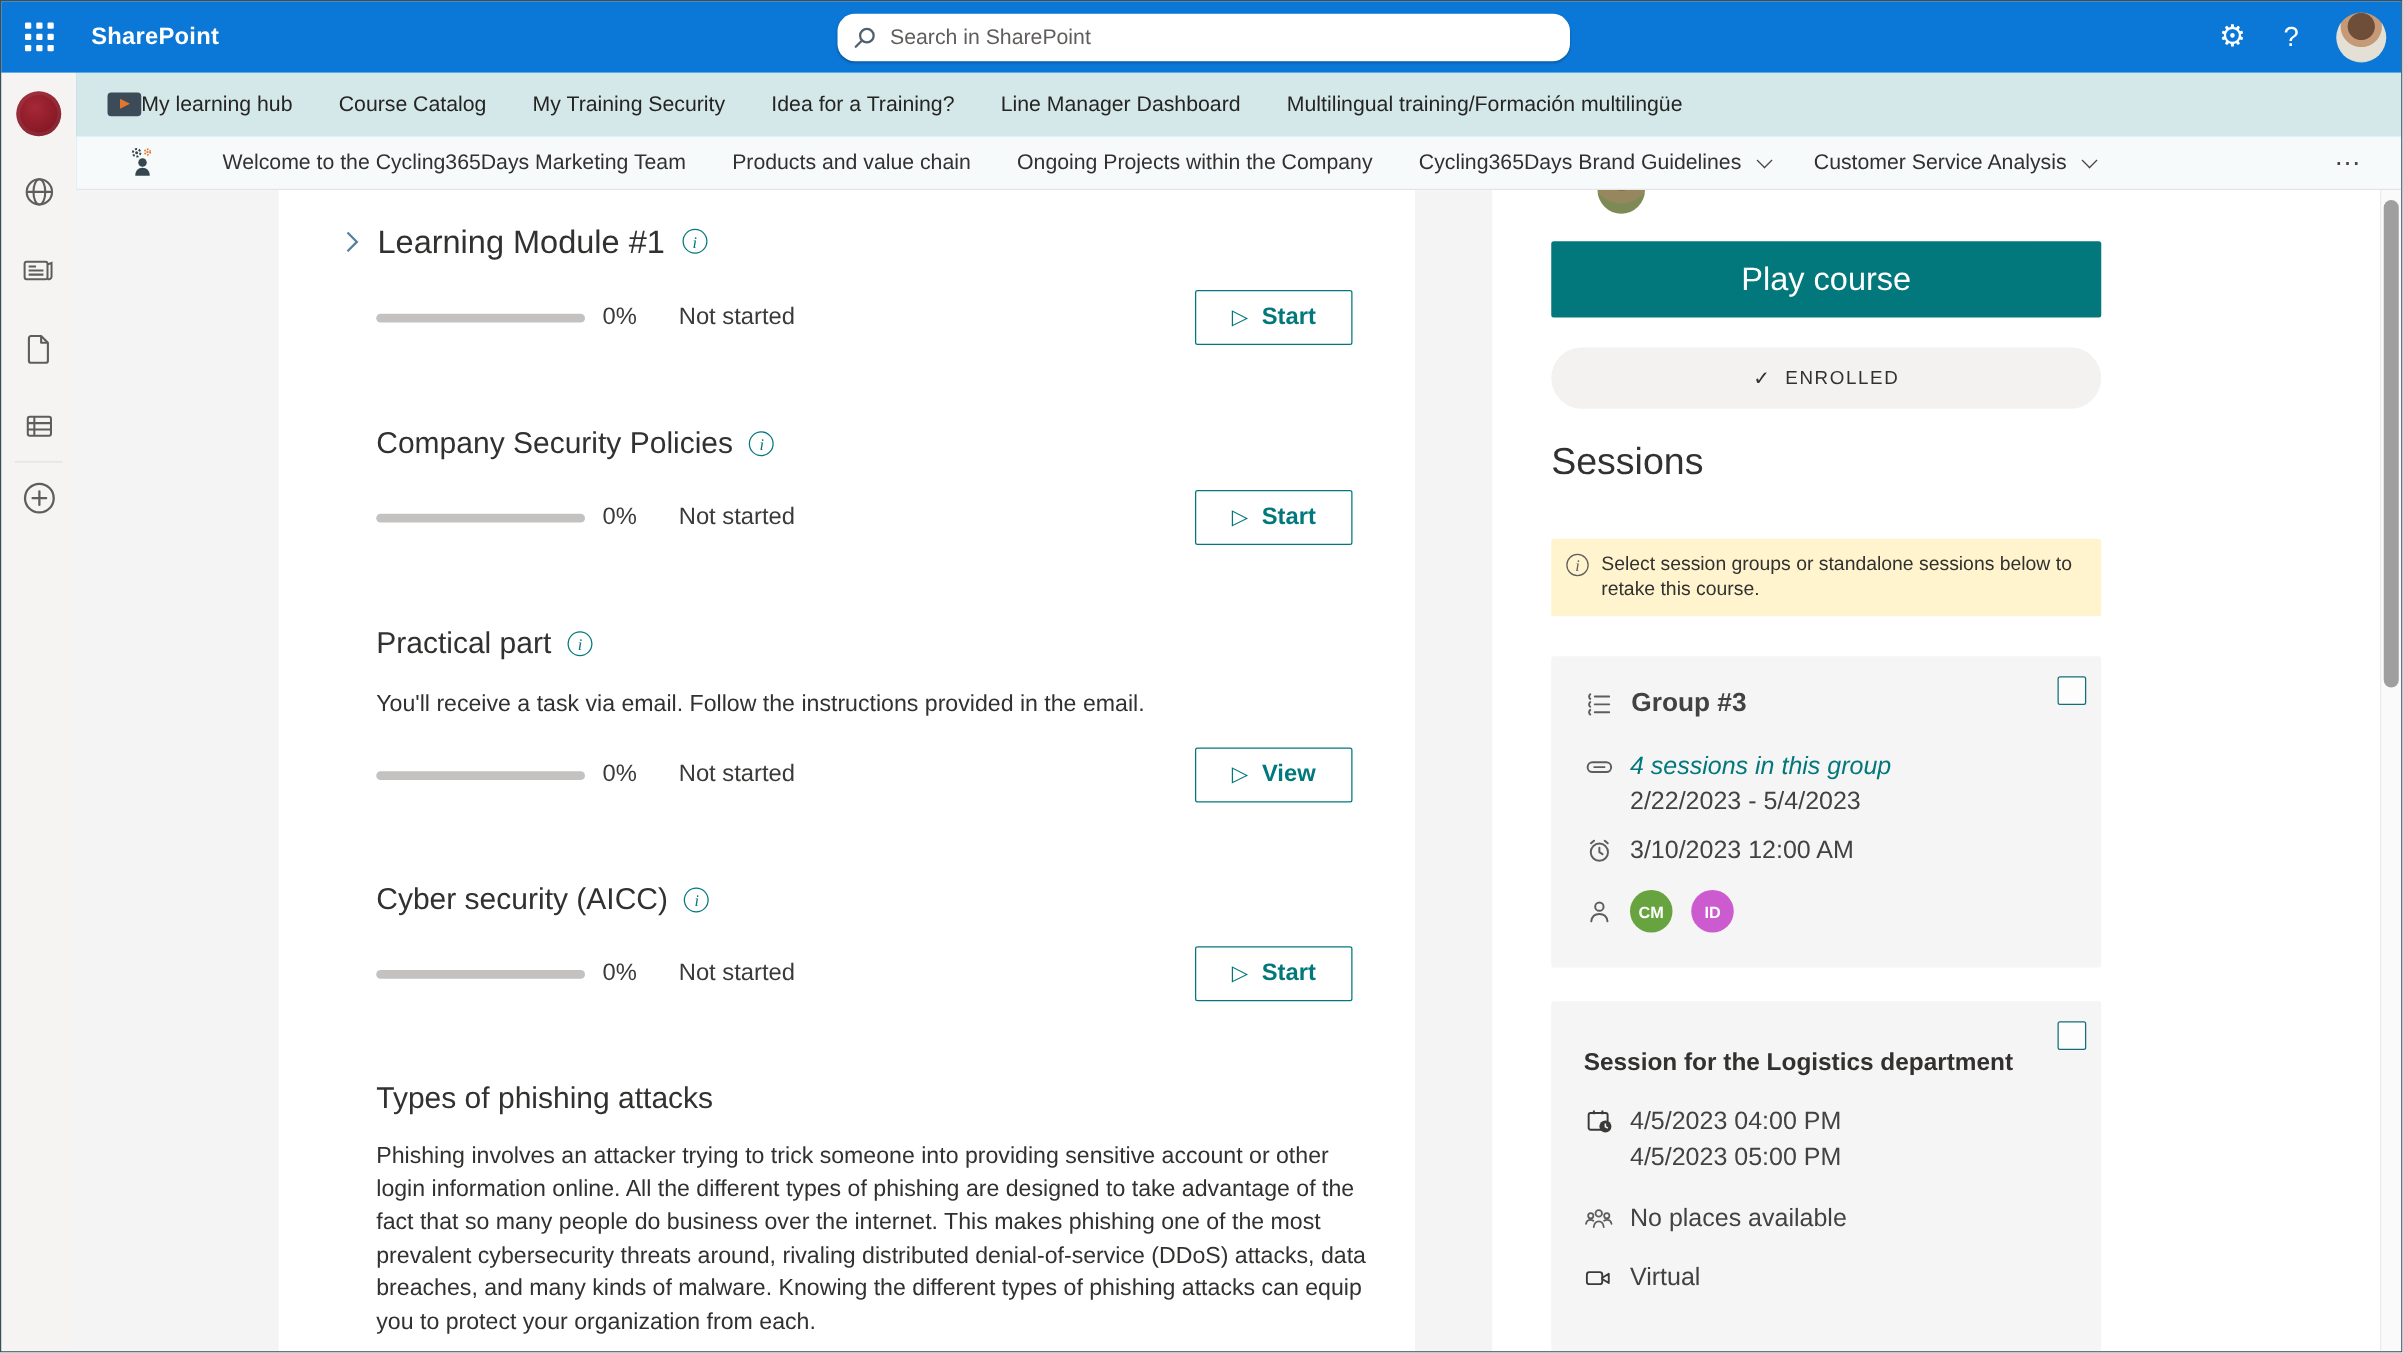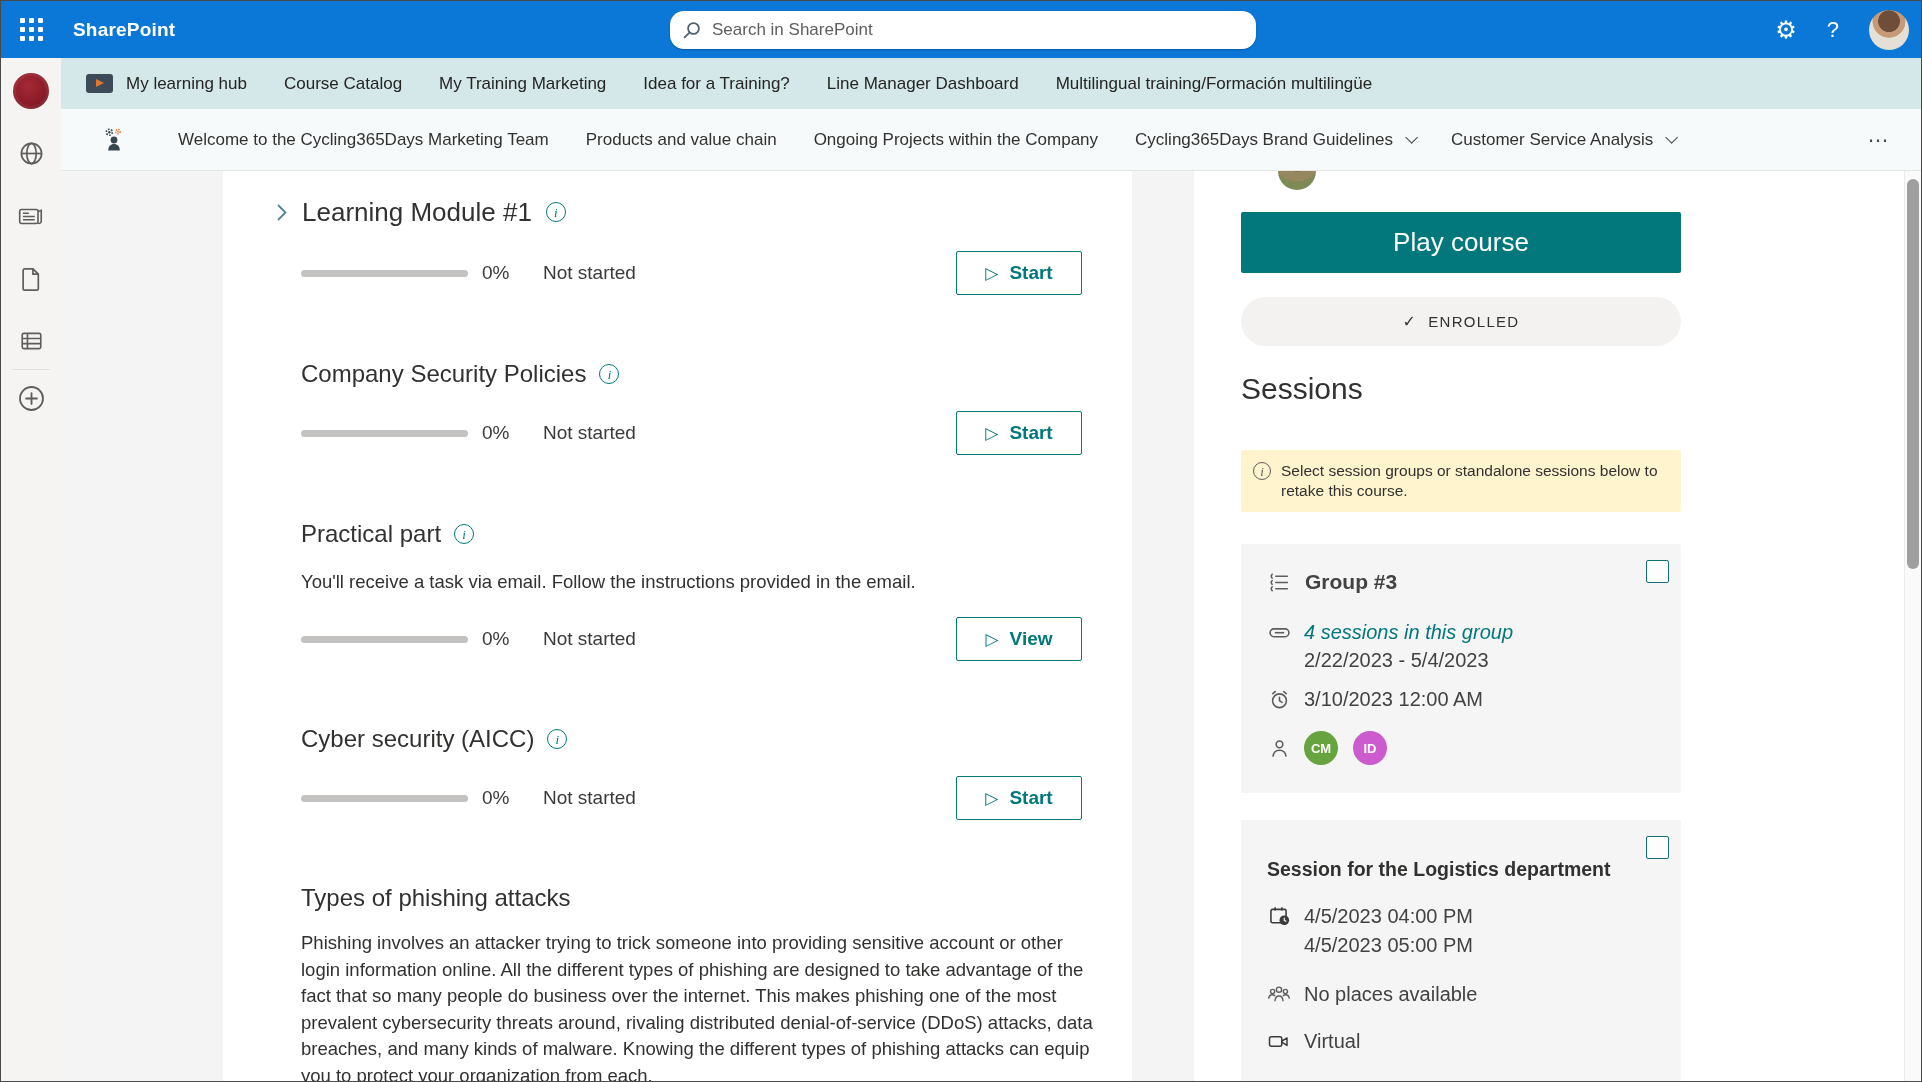--- a/index.html
+++ b/index.html
@@ -30,26 +30,26 @@
     box-shadow:inset 0 0 0 3px rgba(255,255,255,.07); }
   .side-icn + .side-icn { margin-top:0; }
   .sb-gap { height:27px; flex:none; }
   .side-divider { width:38px; border-top:1px solid #e1dfdd; margin:16px 0 14px; }
 
   .content-col { flex:1; display:flex; flex-direction:column; min-width:0; }
 
   
   .hub-nav { height:51px; background:#d4e8ea; display:flex; align-items:center; padding-left:25px; gap:37px; }
   .hub-item { font-size:17px; color:#252423; cursor:pointer; white-space:nowrap; }
-  .hub-first { display:flex; align-items:flex-start; gap:13px; }
+  .hub-first { display:flex; align-items:flex-start; }
   .video-icn { position:relative; width:27px; height:19px; background:#3c4b57; border-radius:3px; }
   .video-icn::after { content:""; position:absolute; left:10px; top:5px; border-left:8px solid #e2762e; border-top:4.5px solid transparent; border-bottom:4.5px solid transparent; }
 
   
-  .site-nav { height:62px; background:#f6fafa; border-bottom:1px solid #e4e6e6; display:flex; align-items:center; padding-left:40px; gap:37px; }
+  .site-nav { height:43px; background:#f6fafa; border-bottom:1px solid #e4e6e6; display:flex; align-items:center; padding-left:40px; gap:37px; }
   .site-item { font-size:17px; color:#323130; cursor:pointer; white-space:nowrap; display:flex; align-items:center; gap:10px; }
   .chev-down { width:9px; height:9px; border-right:1.6px solid #484644; border-bottom:1.6px solid #484644; transform:rotate(45deg) translateY(-3px); margin-left:2px; }
   .overflow-dots { margin-left:auto; margin-right:30px; font-size:22px; color:#484644; letter-spacing:2px; cursor:pointer; line-height:0; padding-bottom:10px; }
 
   
   .region { position:relative; flex:1; background:#fff; overflow:hidden; }
   .gutter { position:absolute; top:0; bottom:0; background:#f4f4f4; }
   .gutter-left { left:0; width:162px; }
   .gutter-mid { left:1071px; width:62px; }
 
@@ -197,21 +197,21 @@
     </div>
 
     <div class="content-col">
 
       <div class="hub-nav">
         <div class="hub-item hub-first">
           <span class="video-icn"></span>
           <span>My learning hub</span>
         </div>
         <div class="hub-item">Course Catalog</div>
-        <div class="hub-item">My Training Marketing</div>
+        <div class="hub-item">My Training Security</div>
         <div class="hub-item">Idea for a Training?</div>
         <div class="hub-item">Line Manager Dashboard</div>
         <div class="hub-item">Multilingual training/Formación multilingüe</div>
       </div>
 
       <div class="site-nav">
         <svg width="26" height="30" viewBox="0 0 26 28">
           <circle cx="13" cy="14" r="3.4" fill="#37474f"></circle>
           <path d="M7.2 24.5c0-4.1 2.4-6.4 5.8-6.4s5.8 2.3 5.8 6.4z" fill="#37474f"></path>
           <circle cx="8.3" cy="6.2" r="3" fill="none" stroke="#37474f" stroke-width="1.6" stroke-dasharray="1.7 1.4"></circle>

